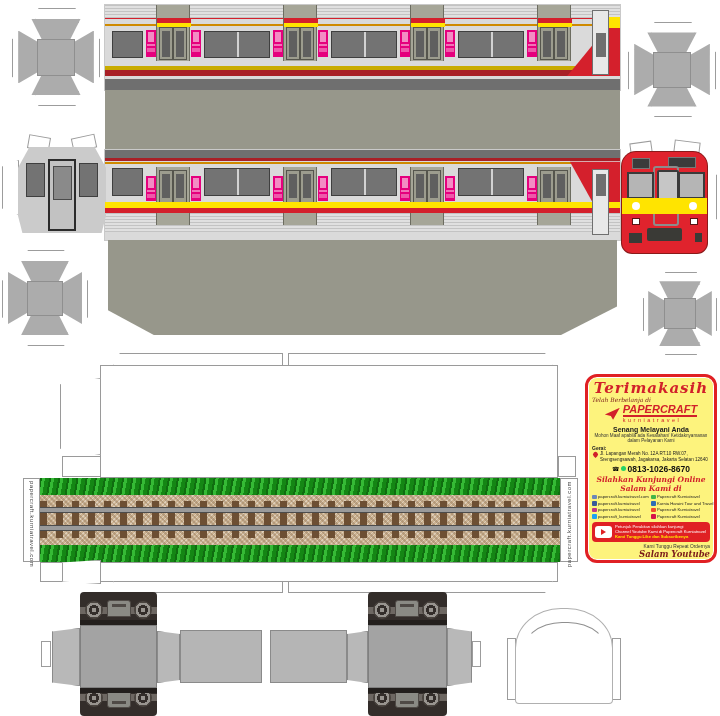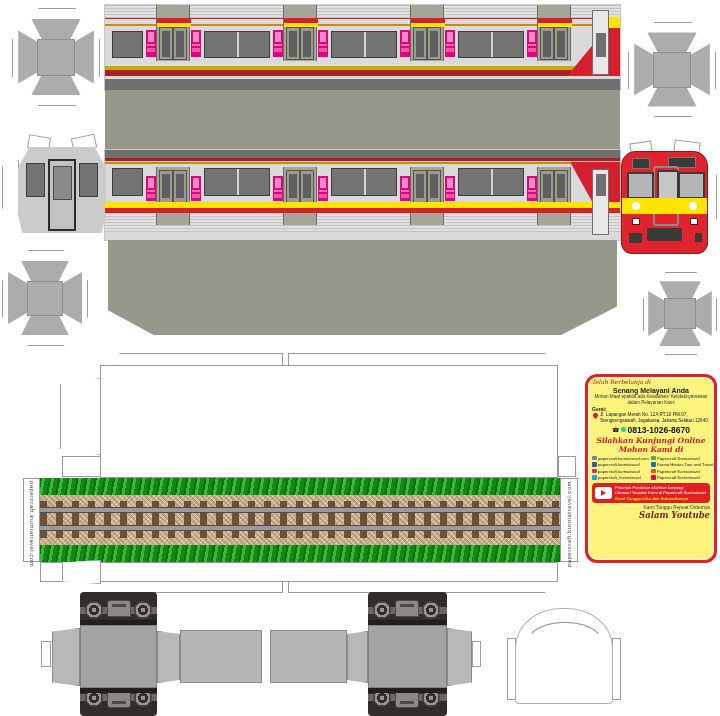--- a/index.html
+++ b/index.html
@@ -386,38 +386,46 @@
     </div>
     <div class="grass" style="top:67px"></div>
   </div>
   <div class="boxline" style="left:40px;top:562px;width:518px;height:20px"></div>
   <div class="boxline" style="left:62px;top:560px;width:39px;height:24px;clip-path:polygon(0 10%,100% 0,100% 100%,0 90%)"></div>
   <div class="boxline" style="left:113px;top:581px;width:170px;height:12px;clip-path:polygon(0 0,100% 0,100% 100%,4% 100%)"></div>
   <div class="boxline" style="left:288px;top:581px;width:265px;height:12px;clip-path:polygon(0 0,100% 0,97% 100%,0 100%)"></div>
 
   <div id="card">
     <div class="inner">
+      <div id="card-title" class="script">Terimakasih</div>
       <div id="card-sub" class="script">Telah Berbelanja di</div>
+      <div class="logo-row">
+        <div class="plane"></div>
+        <div>
+          <div id="brand">PAPERCRAFT</div>
+          <div id="brand-sub">kurniatravel</div>
+        </div>
+      </div>
       <div id="greet">Senang Melayani Anda</div>
       <div class="apology">Mohon Maaf apabila ada Kesalahan/ Ketidaknyamanan</div>
       <div class="apology">dalam Pelayanan Kami</div>
       <div id="gerai">Gerai:</div>
       <div class="addr-row">
         <div class="pin"></div>
         <div class="addr">
           <div>Jl. Lapangan Merah No. 12A RT.10 RW.07,</div>
           <div>Srengsengsawah, Jagakarsa, Jakarta Selatan 12640</div>
         </div>
       </div>
       <div class="phone-row">
         <span class="ph-ic">☎</span>
         <span class="wa"></span>
         <span id="phone">0813-1026-8670</span>
       </div>
-      <div id="online-head" class="script">Silahkan Kunjungi Online Mohon Kami di</div>
+      <div id="online-head" class="script">Silahkan Kunjungi Online Salam Kami di</div>
       <div class="soc-wrap">
         <div class="soc-col" id="social-left">
             <div class="soc-row" style="">
               <div class="soc-ic" style="background: rgb(107, 135, 184);"></div>
               <div class="soc-tx" style="">papercraft.kurniatravel.com</div>
             </div>
             <div class="soc-row" style="">
               <div class="soc-ic" style="background: rgb(59, 89, 152);"></div>
               <div class="soc-tx" style="">papercraft.kurniatravel</div>
             </div>

